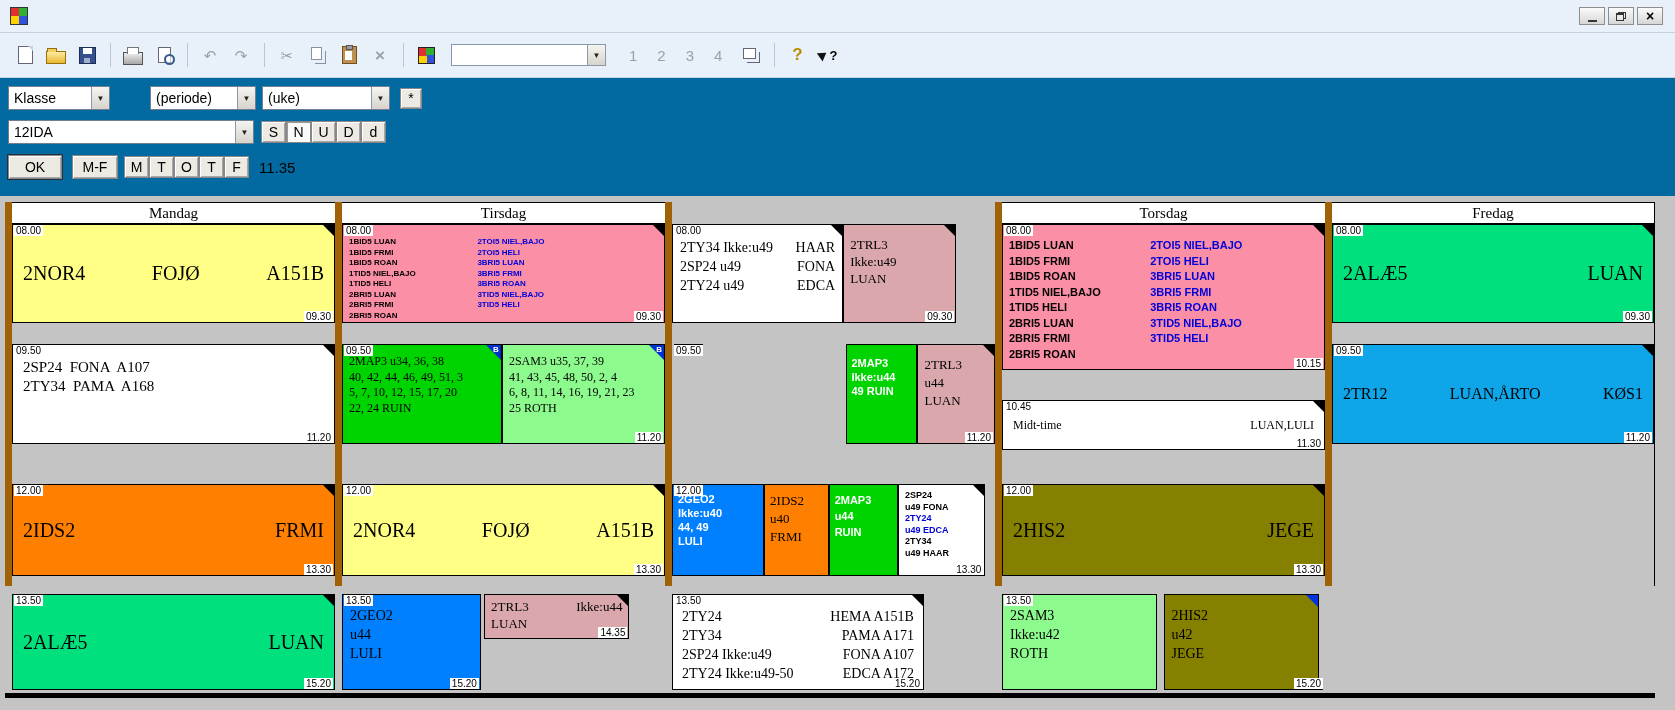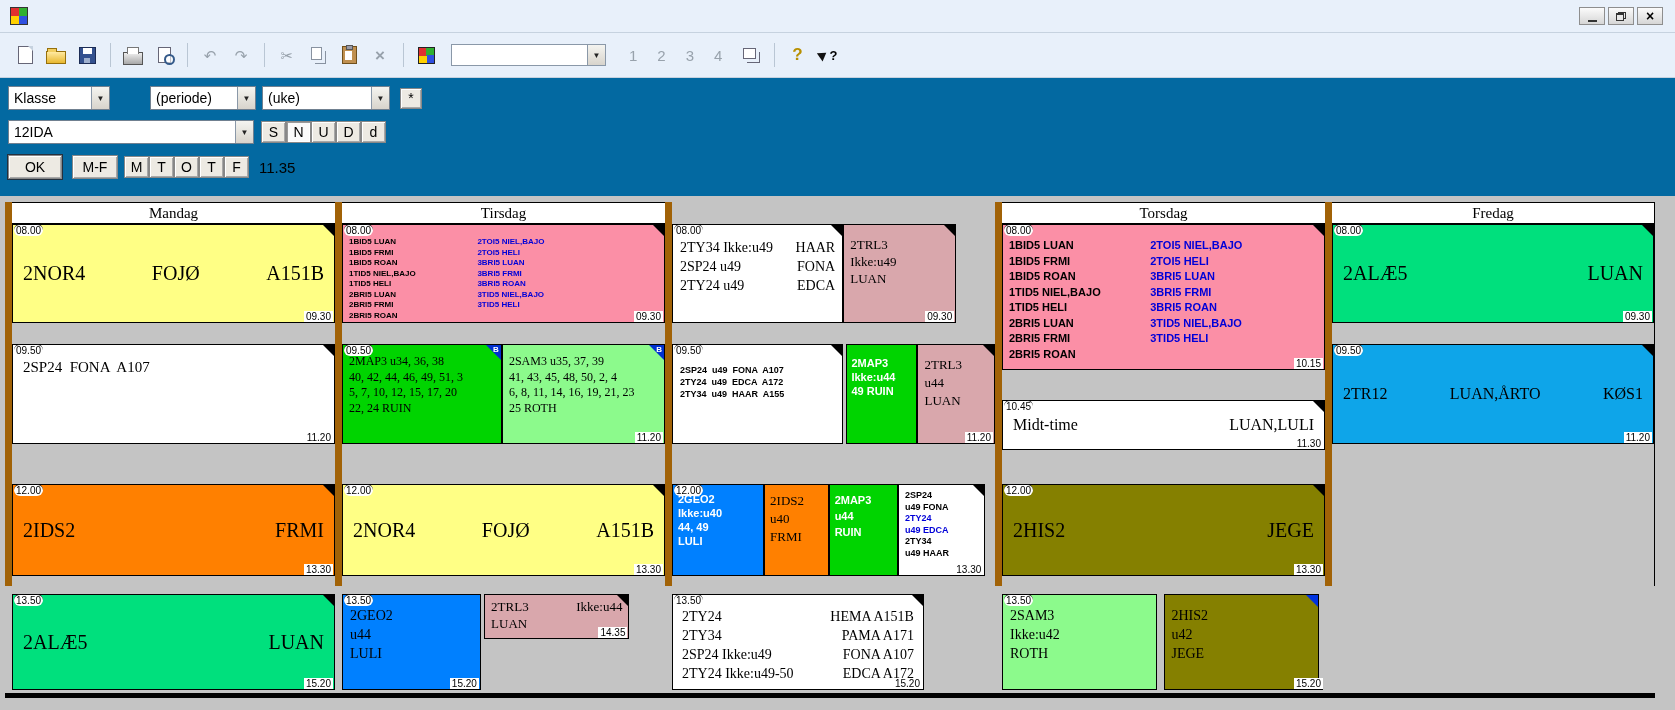--- a/index.html
+++ b/index.html
@@ -88,21 +88,21 @@
   .vcenter .bl-row.split{padding:0 10px;}
   .c2{position:absolute;top:0;bottom:0;box-sizing:border-box;padding-left:6px;}
   .c2r{color:#0000D8;}
   .corner{position:absolute;top:0;right:0;width:0;height:0;border-left:11px solid transparent;}
   .corner.black{border-top:11px solid #000;}
   .corner.blue{border-top:12px solid #0033E0;border-left-width:12px;}
   .corner.blue-tri{border-top:15px solid #0030D0;border-left-width:15px;}
   .bletter{position:absolute;top:0;right:2px;font:bold 8px "Liberation Sans",sans-serif;color:#fff;z-index:3;}
   .tlabel{position:absolute;font:10px "Liberation Sans","DejaVu Sans",sans-serif;background:#fff;
           padding:0 2px;z-index:6;line-height:11px;}
-  .tstart{border-top:1px solid #000;border-radius:6px;}
+  .tstart{border-top:1px solid #000;}
   .tend{border-bottom:1px solid #000;}
 </style>
 </head>
 <body>
 
 <div class="menubar">
   <span class="appicon"></span>
   <div class="winbtns">
     <div class="winbtn">
         <span class="g-min"></span>
@@ -230,21 +230,21 @@
       <div class="day-col" style="left: 0px;">
         <div class="day-head">Mandag</div>
         <div class="blk vcenter" style="top: 22px; height: 99px; left: 0%; width: 100%; background: rgb(255, 255, 133); font-size: 20px;">
           <div class="bl-row split">
             <span>2NOR4</span>
             <span>FOJØ</span>
             <span>A151B</span>
           </div>
           <span class="corner black"></span>
         </div>
-        <div class="blk pre" style="top: 142px; height: 100px; left: 0%; width: 100%; background: rgb(255, 255, 255); font-size: 15px; line-height: 19px; padding: 13px 10px 0px;"><div class="bl-row">2SP24  FONA  A107</div><span class="corner black"></span></div>
+        <div class="blk pre" style="top: 142px; height: 100px; left: 0%; width: 100%; background: rgb(255, 255, 255); font-size: 15px; line-height: 19px; padding: 13px 10px 0px;"><div class="bl-row">2SP24  FONA  A107</div><div class="bl-row">2TY34  PAMA  A168</div><span class="corner black"></span></div>
         <div class="blk vcenter" style="top: 282px; height: 92px; left: 0%; width: 100%; background: rgb(255, 128, 0); font-size: 20px;">
           <div class="bl-row split">
             <span>2IDS2</span>
             <span>FRMI</span>
           </div>
           <span class="corner black"></span>
         </div>
         <div class="blk vcenter" style="top: 392px; height: 96px; left: 0%; width: 100%; background: rgb(0, 224, 125); font-size: 20px;">
           <div class="bl-row split">
             <span>2ALÆ5</span>
@@ -347,21 +347,20 @@
             <span>EDCA</span>
           </div>
           <span class="corner black"></span>
         </div>
         <div class="blk" style="top: 22px; height: 99px; left: 53%; width: 35%; background: rgb(217, 167, 172); font-size: 13px; line-height: 17px; padding: 11px 6px 0px;">
           <div class="bl-row">2TRL3</div>
           <div class="bl-row">Ikke:u49</div>
           <div class="bl-row">LUAN</div>
           <span class="corner black"></span>
         </div>
-        <div class="blk sans pre" style="top: 142px; height: 100px; left: 0%; width: 53%; background: rgb(255, 255, 255); font-size: 9px; font-weight: bold; line-height: 12px; padding: 19px 7px 0px;"><div class="bl-row">2SP24  u49  FONA  A107</div><div class="bl-row">2TY24  u49  EDCA  A172</div><div class="bl-row">2TY34  u49  HAAR  A155</div><span class="corner black"></span></div>
         <div class="blk sans" style="top: 142px; height: 100px; left: 54%; width: 22%; background: rgb(0, 212, 0); font-size: 11px; color: rgb(255, 255, 255); font-weight: bold; line-height: 14px; padding: 11px 4px 0px;">
           <div class="bl-row">2MAP3</div>
           <div class="bl-row">Ikke:u44</div>
           <div class="bl-row">49 RUIN</div>
         </div>
         <div class="blk" style="top: 142px; height: 100px; left: 76%; width: 24%; background: rgb(217, 167, 172); font-size: 13px; line-height: 18px; padding: 11px 6px 0px;">
           <div class="bl-row">2TRL3</div>
           <div class="bl-row">u44</div>
           <div class="bl-row">LUAN</div>
           <span class="corner black"></span>
@@ -436,21 +435,21 @@
             <div>2TOI5  NIEL,BAJO</div>
             <div>2TOI5  HELI</div>
             <div>3BRI5  LUAN</div>
             <div>3BRI5  FRMI</div>
             <div>3BRI5  ROAN</div>
             <div>3TID5  NIEL,BAJO</div>
             <div>3TID5  HELI</div>
           </div>
           <span class="corner black"></span>
         </div>
-        <div class="blk vcenter" style="top: 198px; height: 50px; left: 0%; width: 100%; background: rgb(255, 255, 255); font-size: 16px;">
+        <div class="blk vcenter" style="top: 198px; height: 50px; left: 0%; width: 100%; background: rgb(255, 255, 255); font-size: 12px;">
           <div class="bl-row split">
             <span>Midt-time</span>
             <span>LUAN,LULI</span>
           </div>
           <span class="corner black"></span>
         </div>
         <div class="blk vcenter" style="top: 282px; height: 92px; left: 0%; width: 100%; background: rgb(133, 128, 0); font-size: 20px;">
           <div class="bl-row split">
             <span>2HIS2</span>
             <span>JEGE</span>

